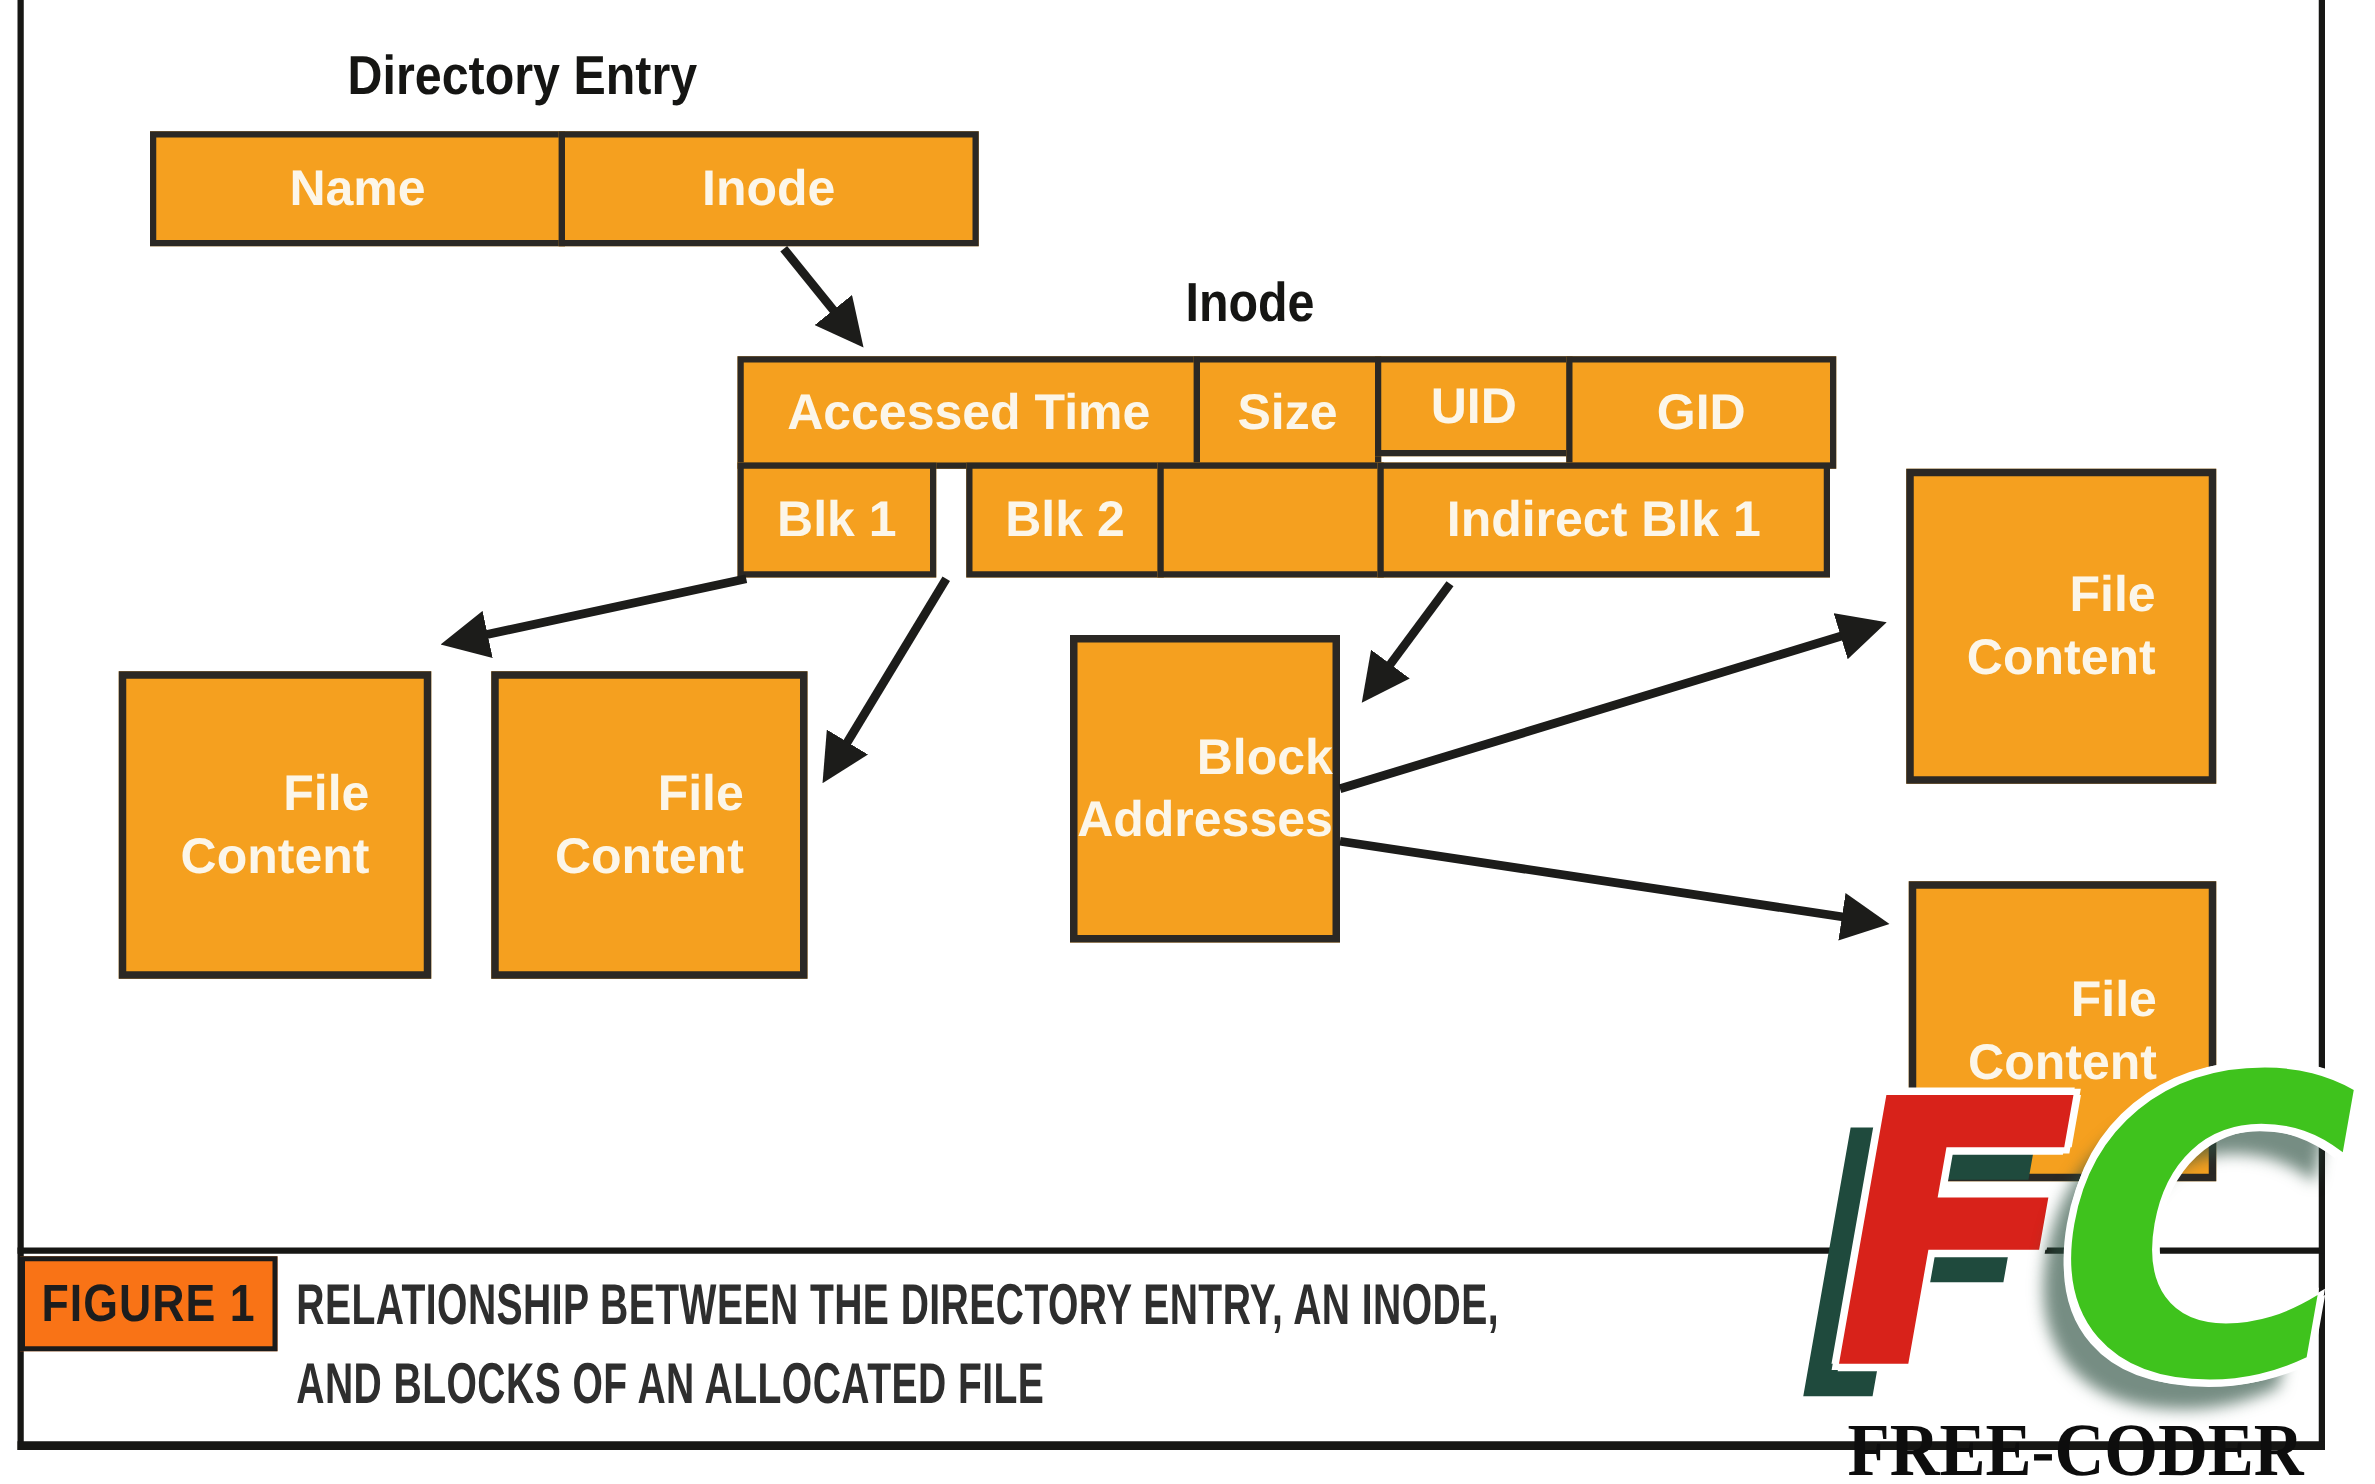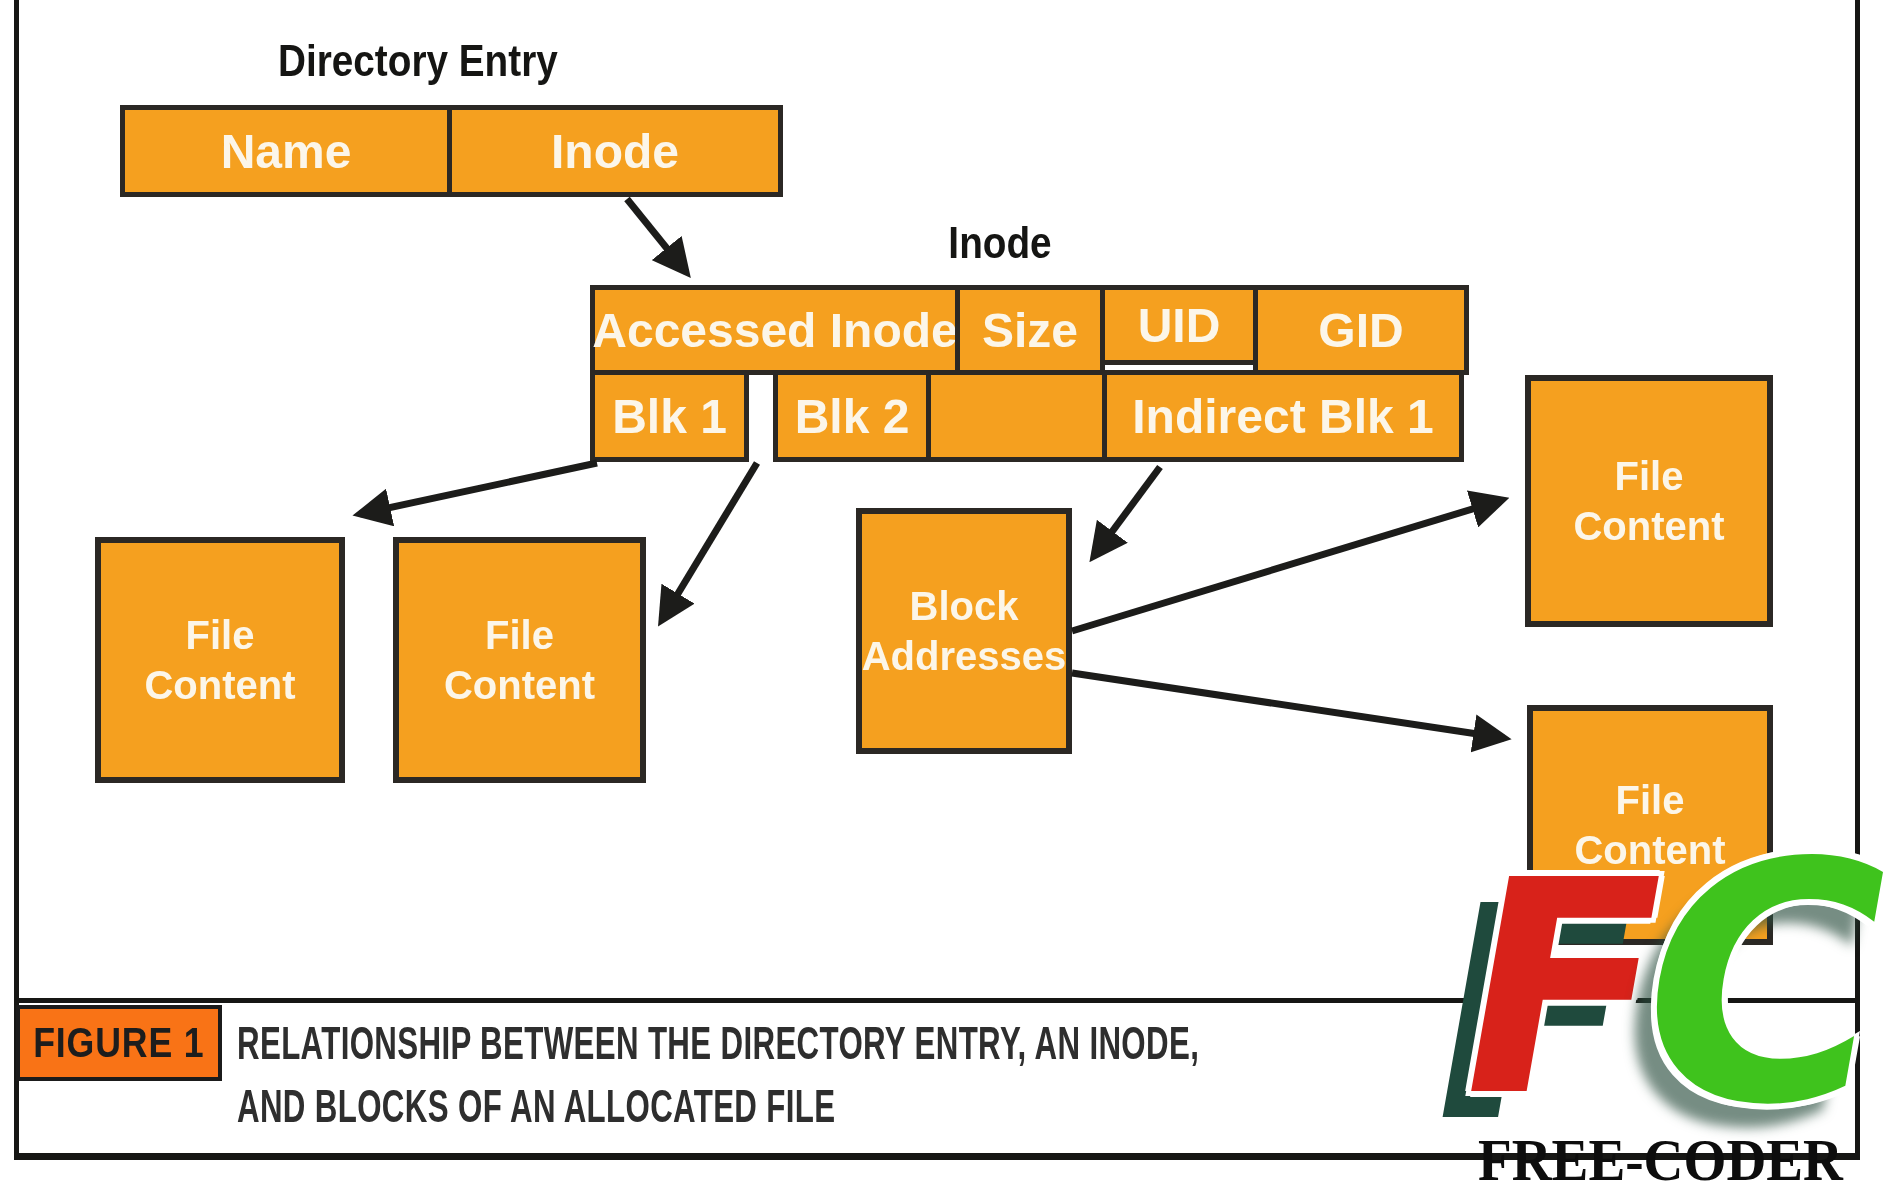--- a/index.html
+++ b/index.html
@@ -20,24 +20,24 @@
   .frame-divider{left:14px;top:998px;width:1846px;height:5px;}
 
   
   .diagram-title{position:absolute;color:#151513;font-weight:bold;font-size:44px;
     transform:scaleX(0.88);transform-origin:center;white-space:nowrap;text-align:center;}
 
   
   .row{position:absolute;display:flex;}
   .cell{box-sizing:border-box;border:5px solid var(--bd);background:var(--fill);
         display:flex;align-items:center;justify-content:center;
-        color:var(--boxtext);font-weight:bold;font-size:48px;white-space:nowrap;}
+        color:var(--boxtext);font-weight:bold;font-size:40px;white-space:nowrap;}
   .cell + .cell{margin-left:-5px;}
   .obox{position:absolute;box-sizing:border-box;border:6px solid var(--bd);background:var(--fill);
-        display:flex;align-items:center;justify-content:center;text-align:center;
+        display:flex;align-items:center;justify-content:center;text-align:right;
         color:var(--boxtext);font-weight:bold;font-size:40px;line-height:1.25;white-space:pre-line;}
 
   
   .arrows{position:absolute;left:0;top:0;width:1900px;height:1187px;pointer-events:none;}
 
   
   .figure-chip{position:absolute;left:16px;top:1005px;width:206px;height:76px;
     box-sizing:border-box;background:#f97316;border:4px solid #1B1B1B;
     display:flex;align-items:center;justify-content:center;}
   .figure-chip span{font-weight:bold;font-size:42px;color:#1d1d1d;letter-spacing:1px;
@@ -73,21 +73,21 @@
   <div class="frame frame-bottom"></div>
 
   <div class="diagram-title" style="left:260px;top:36px;width:300px;">Directory Entry</div>
   <div class="row" style="left:120px;top:105px;">
     <div class="cell" style="width:332px;height:92px;">Name</div>
     <div class="cell" style="width:336px;height:92px;">Inode</div>
   </div>
 
   <div class="diagram-title" style="left:850px;top:218px;width:300px;">Inode</div>
   <div class="row" style="left:590px;top:285px;">
-    <div class="cell" style="width:370px;height:90px;">Accessed Inode</div>
+    <div class="cell" style="width:370px;height:90px;">Accessed Time</div>
     <div class="cell" style="width:150px;height:90px;">Size</div>
     <div class="cell" style="width:158px;height:80px;">UID</div>
     <div class="cell" style="width:216px;height:90px;">GID</div>
   </div>
   <div class="row" style="left:590px;top:370px;">
     <div class="cell" style="width:159px;height:92px;">Blk 1</div>
     <div class="cell" style="width:158px;height:92px;margin-left:24px;">Blk 2</div>
     <div class="cell" style="width:181px;height:92px;"></div>
     <div class="cell" style="width:362px;height:92px;">Indirect Blk 1</div>
   </div>

